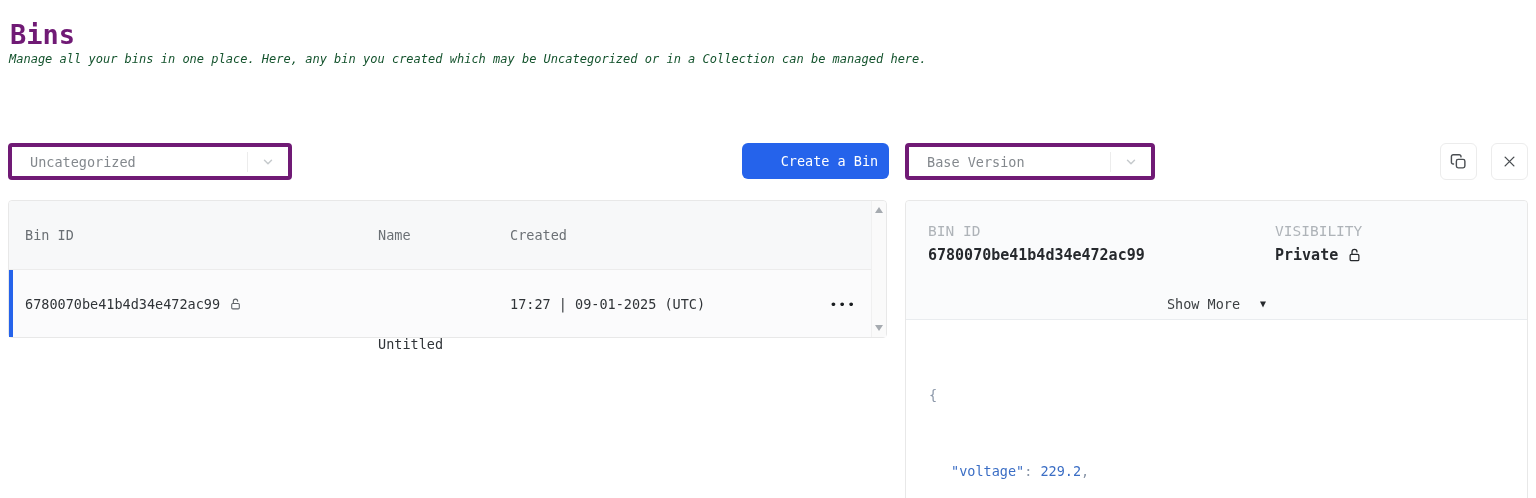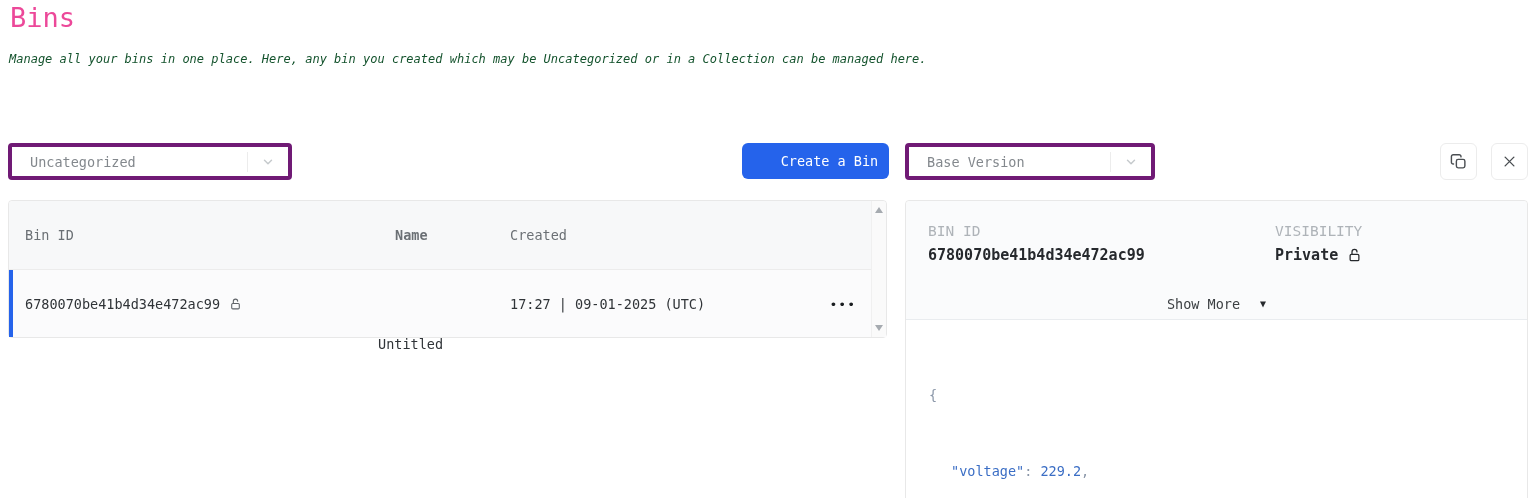--- a/index.html
+++ b/index.html
@@ -2,21 +2,21 @@
 <html><head>
 <meta charset="utf-8">
 <style>
   * { margin:0; padding:0; box-sizing:border-box; }
   body { background:#fff; }
   .app {
     position:relative; width:1536px; height:498px; overflow:hidden;
     background:#ffffff; font-family:"DejaVu Sans Mono", monospace;
   }
   
-  .page-title { position:absolute; left:10px; top:2px; font-size:27px; font-weight:400; color:#ec4899; }
+  .page-title { position:absolute; left:10px; top:19px; font-size:27px; font-weight:700; color:#701a75; }
   .page-desc  { position:absolute; left:9px;  top:52px; font-size:12px; color:#14532d; white-space:nowrap;font-style:italic; }
 
   
   .select {
     position:absolute; top:143px; height:37px; background:#fff;
     border:4px solid #701a75; border-radius:4px;
     display:flex; align-items:center; cursor:pointer;
   }
   .select-value { flex:1; padding-left:18px; font-size:13.5px; color:#83888d; }
   .select-divider { width:1px; height:20px; background:#ececec; }
@@ -42,21 +42,21 @@
   .table-panel {
     position:absolute; left:8px; top:200px; width:879px; height:138px;
     border:1px solid #e8e8e8; border-radius:4px; background:#fff;
   }
   .thead {
     position:relative; height:69px; background:#f7f8f9;
     border-bottom:1px solid #ececec; border-radius:4px 4px 0 0;
   }
   .thead .col { position:absolute; top:50%; transform:translateY(-50%); font-size:13.5px; color:#6b7075; }
   .thead .col-id      { left:16px; }
-  .thead .col-name    { left:386px;font-weight:bold; }
+  .thead .col-name    { left:369px; }
   .thead .col-created { left:501px; }
 
   .trow {
     position:relative; height:67px; background:#fbfbfc;
     border-left:4px solid #2563eb; cursor:pointer;
   }
   .trow .col { position:absolute; top:50%; transform:translateY(-50%); font-size:13.5px; color:#303438; }
   .trow .col-id      { left:12px; display:flex; align-items:center; gap:9px; }
   .trow .col-name    { left:365px;margin-top:40px; }
   .trow .col-created { left:497px; }

